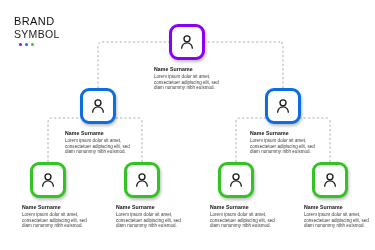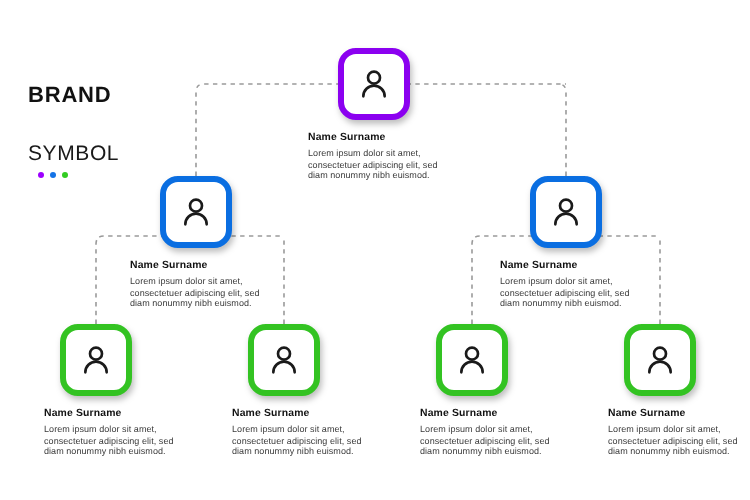--- a/index.html
+++ b/index.html
@@ -8,26 +8,26 @@
     background:#ffffff;
     font-family:"Liberation Sans", sans-serif;
     overflow:hidden;
     position:relative;
   }
   #canvas{position:absolute;inset:0;width:375px;height:250px;}
 
   
   .logo{position:absolute;left:14px;top:16px;}
   .logo-brand{
-    font-size:11px;font-weight:bold;letter-spacing:.4px;
-    color:#111111;line-height:11px;margin-top:27px;
+    font-size:11px;font-weight:normal;letter-spacing:.4px;
+    color:#111111;line-height:11px;
   }
   .logo-symbol{
     font-size:10.5px;font-weight:normal;letter-spacing:.3px;
-    color:#1a1a1a;line-height:12px;margin-top:17px;
+    color:#1a1a1a;line-height:12px;margin-top:1px;
   }
   .logo-dots{display:flex;gap:3px;margin-top:3px;margin-left:5px;}
   .logo-dots span{width:3px;height:3px;border-radius:50%;display:block;}
 
   
   #links{position:absolute;left:0;top:0;width:375px;height:250px;pointer-events:none;}
 
   
   .node{position:absolute;}
   .chip{

